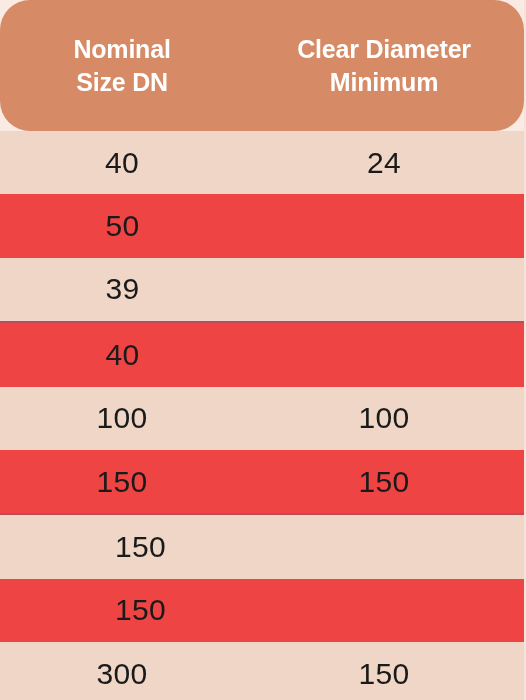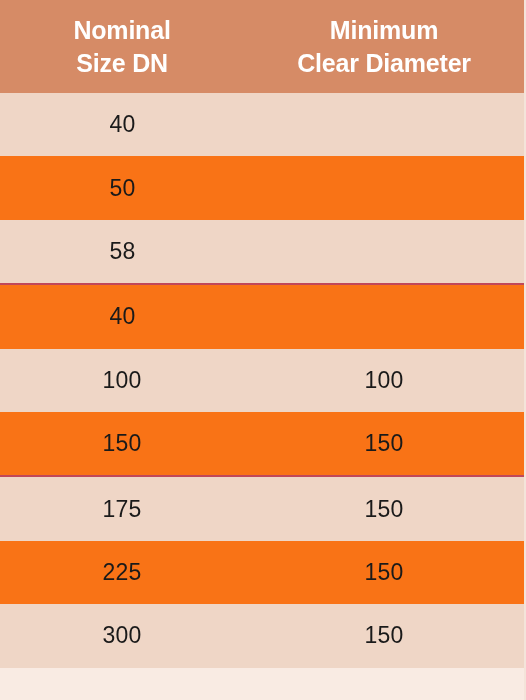--- a/index.html
+++ b/index.html
@@ -21,23 +21,24 @@
     overflow: hidden;
     background: #F9EBE3;
     box-sizing: border-box;
     border-right: 2px solid #F4E4DA;
   }
 
   
   .table-header {
     display: flex;
     width: 100%;
-    height: 93px;
+    height: 131px;
     background: #D68B66;
     box-sizing: border-box;
+    border-radius: 30px;
   }
   .th {
     display: flex;
     align-items: center;
     justify-content: center;
     text-align: center;
     color: #FFFFFF;
     font-weight: bold;
     font-size: 25px;
     line-height: 1.30;
@@ -53,27 +54,27 @@
   .table-body {
     width: 100%;
   }
   .row {
     display: flex;
     width: 100%;
     height: 63.4px;
     box-sizing: border-box;
   }
   .row.stripe-dark  { background: #EFD6C6; }
-  .row.stripe-light { background: #f97316; }
+  .row.stripe-light { background: #ef4444; }
 
   .td {
     display: flex;
     align-items: center;
     justify-content: center;
-    font-size: 23px;
+    font-size: 30px;
     color: #1A1A1A;
     font-weight: normal;
     box-sizing: border-box;
     letter-spacing: 0.3px;
   }
   .td-col1 { width: 245px; }
   .td-col2 { width: 281px; }
 
   
   .divider {
@@ -89,55 +90,54 @@
 
   <div class="table-header">
     <div class="th th-col1">
       <div>
         <span class="th-line">Nominal</span>
         <span class="th-line">Size DN</span>
       </div>
     </div>
     <div class="th th-col2">
       <div>
+        <span class="th-line">Clear Diameter</span>
         <span class="th-line">Minimum</span>
-        <span class="th-line">Clear Diameter</span>
       </div>
     </div>
   </div>
 
   <div class="table-body" id="table-body">
       <div class="row stripe-dark">
         <div class="td td-col1">40</div>
+        <div class="td td-col2">24</div>
       </div>
       <div class="row stripe-light">
         <div class="td td-col1">50</div>
       </div>
       <div class="row stripe-dark">
-        <div class="td td-col1">58</div>
+        <div class="td td-col1">39</div>
       </div>
       <div class="divider"></div>
       <div class="row stripe-light">
         <div class="td td-col1">40</div>
       </div>
       <div class="row stripe-dark">
         <div class="td td-col1">100</div>
         <div class="td td-col2">100</div>
       </div>
       <div class="row stripe-light">
         <div class="td td-col1">150</div>
         <div class="td td-col2">150</div>
       </div>
       <div class="divider"></div>
       <div class="row stripe-dark">
-        <div class="td td-col1">175</div>
         <div class="td td-col2">150</div>
       </div>
       <div class="row stripe-light">
-        <div class="td td-col1">225</div>
         <div class="td td-col2">150</div>
       </div>
       <div class="row stripe-dark">
         <div class="td td-col1">300</div>
         <div class="td td-col2">150</div>
       </div>
     </div>
 
 </div>
 

